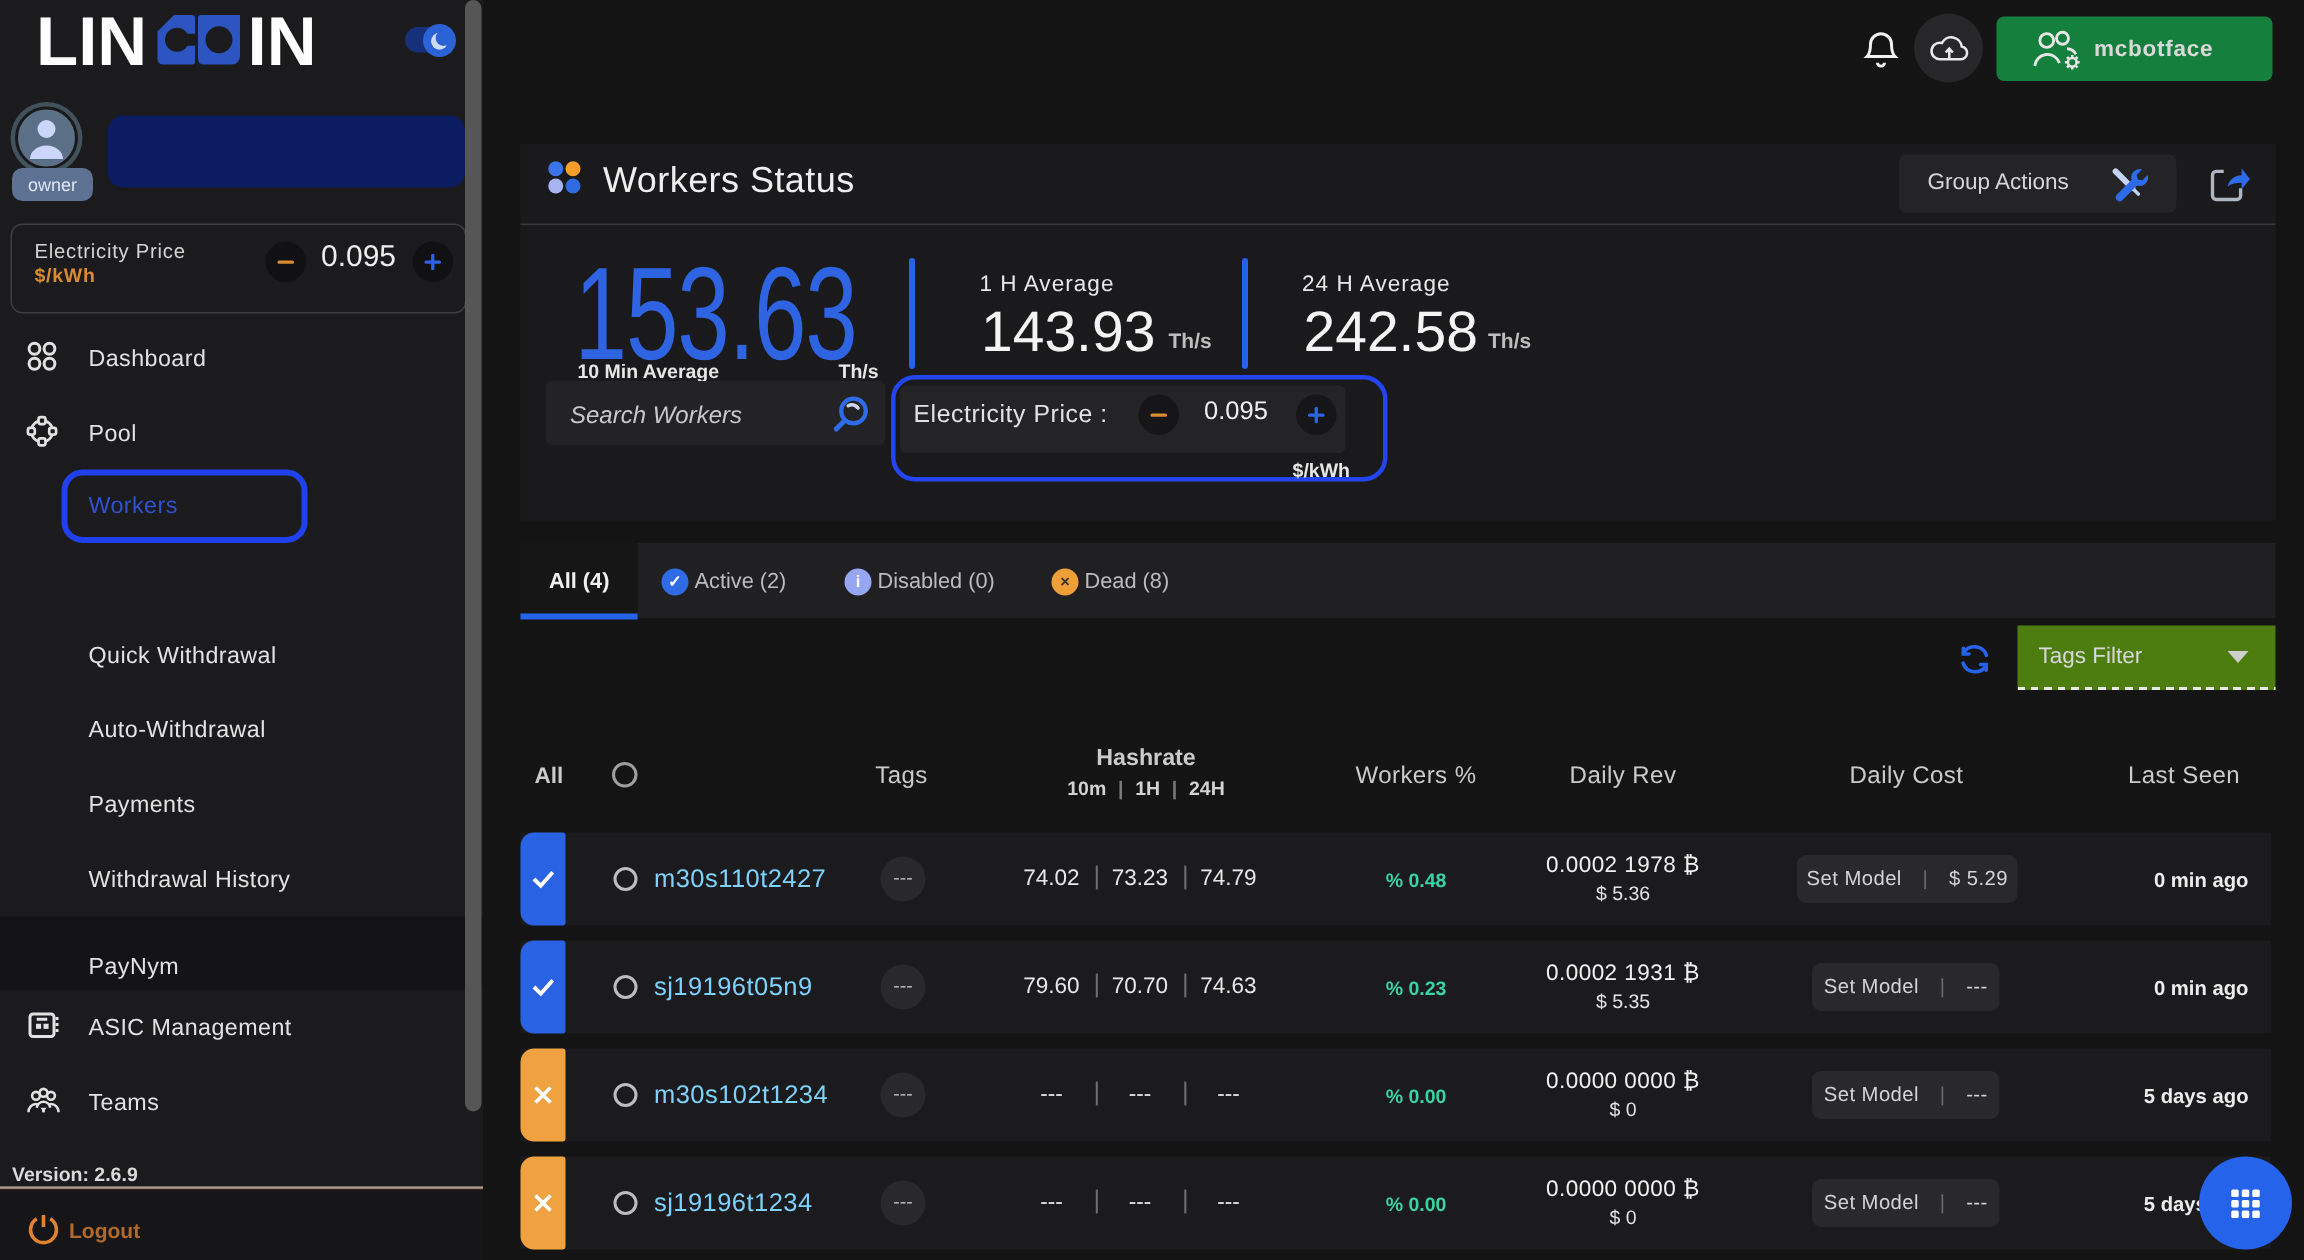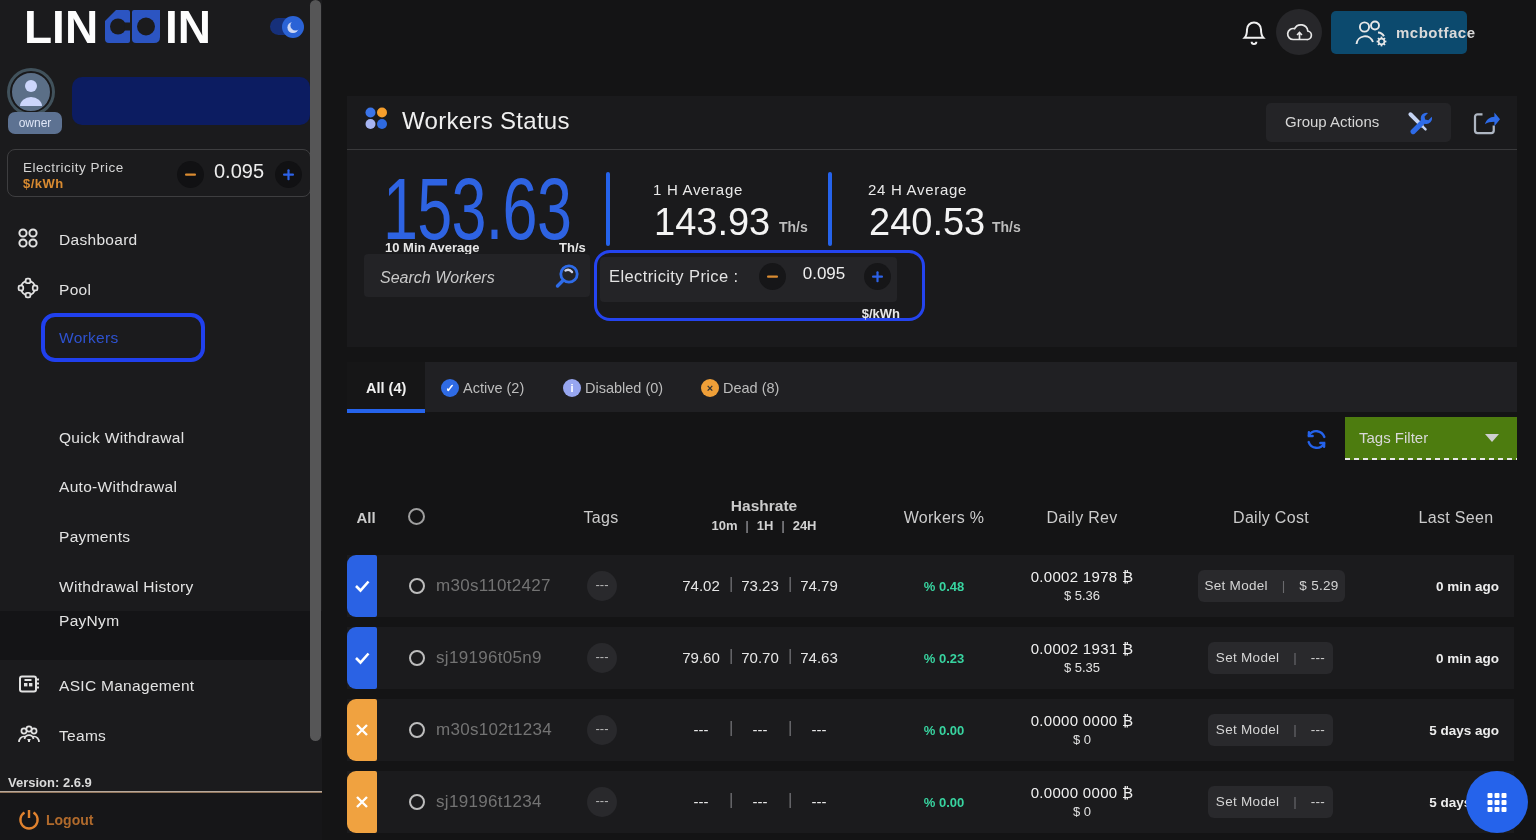--- a/index.html
+++ b/index.html
@@ -8,37 +8,37 @@
 #stage { position:relative; width:1536px; height:840px; background:#141415; }
 
 #sidebar { position:absolute; left:0; top:0; width:322px; height:840px; background:#1b1b1d; }
 #sb-scroll { position:absolute; left:310px; top:0; width:11px; height:741px; background:#565657; border-radius:6px; }
 #logo { position:absolute; left:25px; top:8px; }
 #toggle { position:absolute; left:270px; top:18px; width:33px; height:17px; background:#16307a; border-radius:9px; }
 #toggle-knob { position:absolute; left:12px; top:-2.5px; width:22px; height:22px; border-radius:50%; background:#2b63d6; }
 #avatar { position:absolute; left:10px; top:71px; width:42px; height:42px; border-radius:50%; background:#5b6f87; border:2px solid #19191b; box-shadow:0 0 0 3px #41525c; }
 #owner-badge { position:absolute; left:8px; top:112px; width:54px; height:22px; background:#5d7292; border-radius:7px; color:#dfe6f7; font-size:12px; text-align:center; line-height:22px; }
 #navyrect { position:absolute; left:72px; top:77px; width:238px; height:48px; background:#0c1c61; border-radius:10px; }
-#eprice { position:absolute; left:7px; top:149px; width:304px; height:48px; border:1px solid #3e3e40; border-radius:8px; }
+#eprice { position:absolute; left:7px; top:149px; width:304px; height:60px; border:1px solid #3e3e40; border-radius:8px; }
 .ep-lab { position:absolute; left:15px; top:10px; font-size:13.5px; letter-spacing:0.5px; color:#d4d4d4; }
 .ep-unit { position:absolute; left:15px; top:26px; font-size:13px; font-weight:bold; letter-spacing:0.5px; color:#d98b31; }
 .circ-btn { position:absolute; width:27px; height:27px; border-radius:50%; background:#111113; text-align:center; }
 #eprice .val { position:absolute; left:196px; top:10px; width:70px; text-align:center; font-size:20px; color:#ededed; }
 .menu-item { position:absolute; left:0; width:322px; height:49px; color:#e2e2e2; font-size:15.5px; letter-spacing:0.3px; }
 .menu-item .mi-text { position:absolute; left:59px; top:50%; transform:translateY(-50%); }
 .menu-item .mi-icon { position:absolute; left:17px; top:50%; transform:translateY(-50%); }
 #workers-box { position:absolute; left:41px; top:313px; width:164px; height:49px; border:4px solid #2040ee; border-radius:14px; }
 #paynym-band { position:absolute; left:0; top:611px; width:322px; height:49px; background:#141416; }
 #version { position:absolute; left:8px; top:775px; font-size:13px; font-weight:bold; color:#dadada; }
 #sb-line { position:absolute; left:0; top:791px; width:322px; height:2px; background:linear-gradient(#c9c2bc,#7e5a3a); }
 #logout { position:absolute; left:0; top:793px; width:322px; height:47px; background:#161618; }
 #logout .mi-text { position:absolute; left:46px; top:19px; color:#b06a2c; font-size:14px; font-weight:bold; }
 
 #cloudbtn { position:absolute; left:1276px; top:9px; width:46px; height:46px; border-radius:50%; background:#27272a; }
-#userbtn { position:absolute; left:1331px; top:11px; width:136px; height:43px; background:#0c4a6e; border-radius:5px; }
+#userbtn { position:absolute; left:1331px; top:11px; width:184px; height:43px; background:#15803d; border-radius:5px; }
 #userbtn span { position:absolute; left:65px; top:13px; font-size:15px; font-weight:bold; color:#d9d9d9; letter-spacing:0.5px; }
 
 #card { position:absolute; left:347px; top:96px; width:1170px; height:251px; background:#1a1a1c; }
 #card-title { position:absolute; left:55px; top:10px; font-size:24px; line-height:30px; font-weight:normal; color:#efefef; letter-spacing:0.3px; }
 #ga-btn { position:absolute; left:919px; top:7px; width:185px; height:39px; background:#242427; border-radius:5px; }
 #ga-btn span { position:absolute; left:19px; top:10px; font-size:15px; color:#d6d6d6; }
 #card-sep { position:absolute; left:0; top:53px; width:1170px; height:1px; background:#39393b; }
 #bignum { position:absolute; left:36px; top:69px; font-size:88px; line-height:88px; color:#2e63e2; letter-spacing:-1px; transform:scaleX(0.715); transform-origin:left top; }
 #bignum-lab { position:absolute; left:38px; top:144px; font-size:13px; font-weight:bold; color:#e6e6e6; }
 #bignum-unit { position:absolute; left:212px; top:144px; font-size:13px; font-weight:bold; color:#e6e6e6; }
@@ -64,21 +64,21 @@
 #tf-dash { position:absolute; left:0; top:41px; width:172px; height:2px; background:repeating-linear-gradient(90deg,#e8e8e8 0 5px,transparent 5px 9px); }
 #tagsfilter span { position:absolute; left:14px; top:12px; font-size:15px; color:#d8d8d8; }
 #tf-caret { position:absolute; right:18px; top:17px; width:0; height:0; border-left:7px solid transparent; border-right:7px solid transparent; border-top:8px solid #cfcfcf; }
 
 .th { position:absolute; font-size:16px; font-weight:normal; color:#cbcbcb; letter-spacing:0.3px; }
 .row { position:absolute; left:347px; width:1167px; height:62px; background:#1b1b1d; }
 .rowchk { position:absolute; left:0; top:0; width:30px; height:62px; border-radius:9px 2px 2px 9px; }
 .chk-blue { background:#2a62e4; }
 .chk-orange { background:#f0a240; }
 .rowcircle { position:absolute; left:62px; top:23px; width:16px; height:16px; border:2.2px solid #bdbdbd; border-radius:50%; }
-.rowname { position:absolute; left:89px; top:21px; font-size:17px; color:#737373; letter-spacing:0.3px; }
+.rowname { position:absolute; left:89px; top:21px; font-size:17px; color:#7dd3fc; letter-spacing:0.3px; }
 .tagpill { position:absolute; left:236px; top:16px; width:30px; height:30px; border-radius:50%; background:#29292c; color:#b9b9b9; font-size:13px; text-align:center; line-height:28px; }
 .hr-val { position:absolute; top:22px; width:60px; text-align:center; font-size:15px; color:#e6e6e6; }
 .hr-sep { position:absolute; top:19px; font-size:17px; color:#6d6d70; }
 .rej { position:absolute; left:557px; top:24px; width:80px; text-align:center; font-size:13px; font-weight:bold; color:#38d4a0; }
 .rev1 { position:absolute; left:655px; top:13px; width:160px; text-align:center; font-size:15px; letter-spacing:0.3px; color:#f0f0f0; }
 .rev2 { position:absolute; left:655px; top:33px; width:160px; text-align:center; font-size:13px; color:#e2e2e2; }
 .setmodel { position:absolute; top:15px; height:32px; background:#29292c; border-radius:6px; color:#d4d4d4; font-size:13.5px; letter-spacing:0.3px; line-height:32px; text-align:center; }
 .lastseen { position:absolute; left:1010px; top:24px; width:142px; text-align:right; font-size:13.5px; font-weight:bold; color:#ededed; }
 #fab { position:absolute; left:1466px; top:771px; width:62px; height:62px; border-radius:50%; background:#2563eb; }
 </style>
@@ -159,21 +159,21 @@
   <div class="menu-item" style="top:462px;">
         <span class="mi-text">Auto-Withdrawal</span>
       </div>
   <div class="menu-item" style="top:512px;">
         <span class="mi-text">Payments</span>
       </div>
   <div class="menu-item" style="top:562px;">
         <span class="mi-text">Withdrawal History</span>
       </div>
   <div id="paynym-band"></div>
-  <div class="menu-item" style="top:596px;">
+  <div class="menu-item" style="top:620px;">
         <span class="mi-text">PayNym</span>
       </div>
   <div class="menu-item" style="top:661px;">
         <span class="mi-icon">
     <svg width="23" height="23" viewBox="0 0 23 23" fill="none" stroke="#e2e2e2" stroke-width="2">
             <rect x="3" y="4" width="16" height="15" rx="2"></rect>
             <line x1="7.5" y1="7.5" x2="14.5" y2="7.5"></line>
             <rect x="7" y="10.5" width="3.4" height="3.4" fill="#e2e2e2" stroke="none"></rect>
             <rect x="12" y="10.5" width="3.4" height="3.4" fill="#e2e2e2" stroke="none"></rect>
             <line x1="21" y1="6" x2="21" y2="8"></line>
@@ -269,21 +269,21 @@
   <div id="card-sep"></div>
   <div id="bignum">153.63</div>
   <div id="bignum-lab">10 Min Average</div>
   <div id="bignum-unit">Th/s</div>
   <div class="vbar" style="left:259px;"></div>
   <div class="st-lab" style="left:306px;">1 H Average</div>
   <div class="st-num" style="left:307px;">143.93</div>
   <div class="st-unit" style="left:432px;">Th/s</div>
   <div class="vbar" style="left:481px;"></div>
   <div class="st-lab" style="left:521px;">24 H Average</div>
-  <div class="st-num" style="left:522px;">240.53</div>
+  <div class="st-num" style="left:522px;">242.58</div>
   <div class="st-unit" style="left:645px;">Th/s</div>
   <div id="search">
         <span>Search Workers</span>
     <svg class="abs" style="left:188px; top:8px;" width="30" height="30" viewBox="0 0 30 30" fill="none">
           <circle cx="17" cy="12" r="8.2" stroke="#2e6be8" stroke-width="2.8"></circle>
           <path d="M11 18.5 L5.5 24" stroke="#2e6be8" stroke-width="3.4" stroke-linecap="round"></path>
           <path d="M13.5 8.5 a5.2 5.2 0 0 1 6.5 1.5" stroke="#cfd4e8" stroke-width="2.4" stroke-linecap="round"></path>
         </svg>
   </div>
   <div id="ebox">

